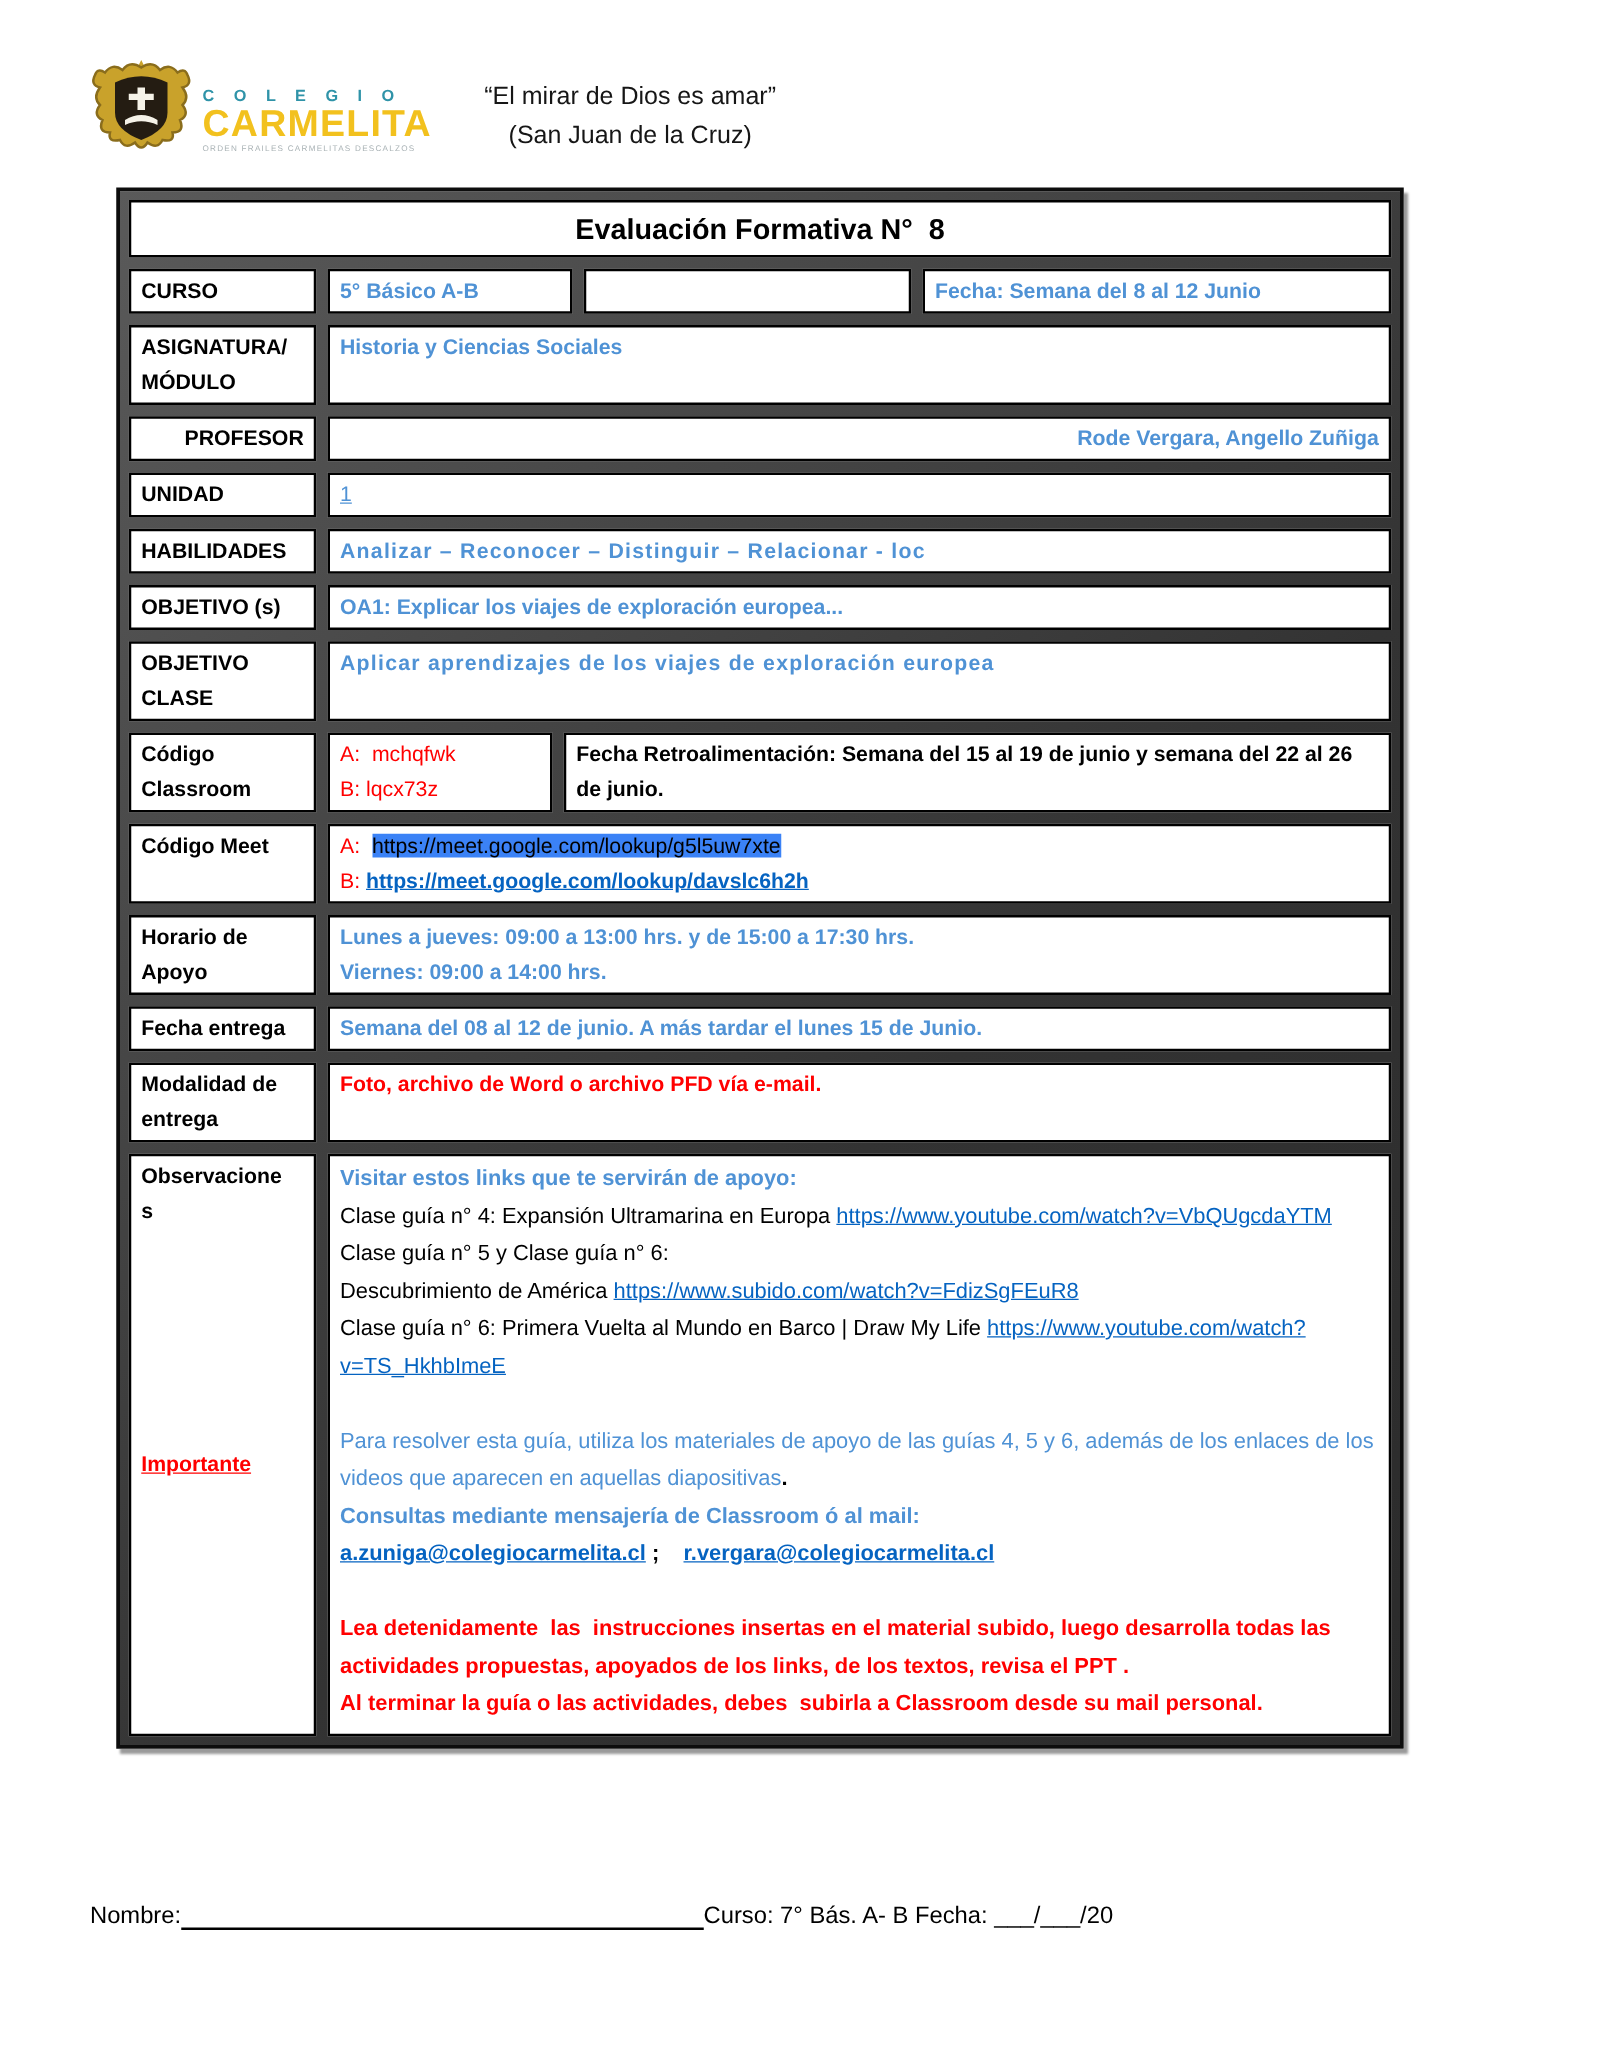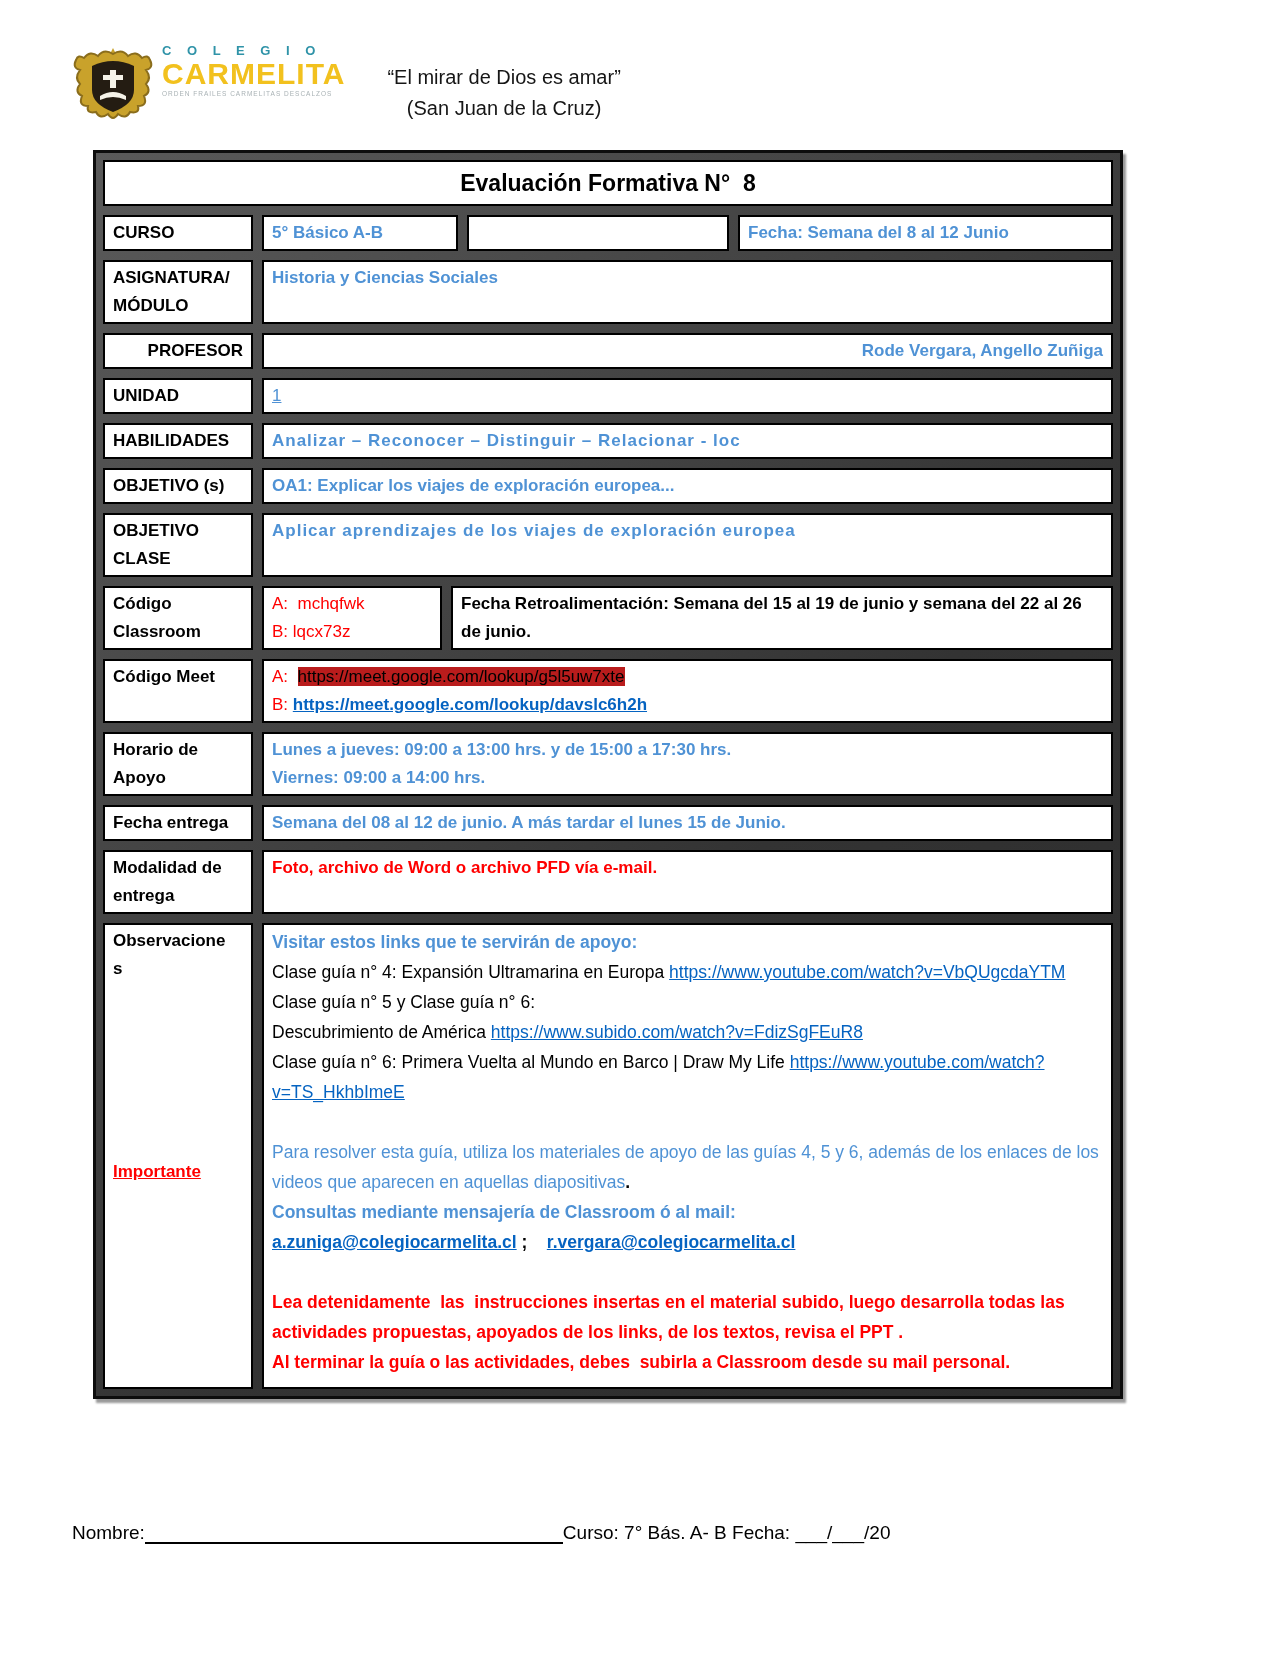--- a/index.html
+++ b/index.html
@@ -1,21 +1,21 @@
 <!DOCTYPE html>
 <html><head>
 <meta charset="utf-8">
 <style>
   * { margin:0; padding:0; box-sizing:border-box; }
   body { background:#ffffff; font-family:"Liberation Sans", sans-serif; }
   .page { position:relative; width:1280px; height:1656px; background:#ffffff; overflow:hidden; }
 
   
   .header { position:absolute; top:44px; left:70px; display:flex; align-items:flex-start; gap:42px; }
-  .logo { display:flex; align-items:flex-start; gap:6px; }
+  .logo { display:flex; align-items:flex-end; gap:6px; }
   .logo-text { display:flex; flex-direction:column; line-height:1.05; }
   .logo-line1 { color:#2f93a8; font-weight:bold; font-size:13px; letter-spacing:6px; }
   .logo-line2 { color:#f2c11e; font-weight:bold; font-size:30px; letter-spacing:1px; }
   .logo-line3 { color:#a9b2b5; font-size:6.5px; letter-spacing:1px; margin-top:2px; }
   .quote { text-align:center; font-size:20px; color:#161616; line-height:1.55; padding-top:18px; }
 
   
   .tbl { position:absolute; top:150px; left:93px; width:1030px;
          background:linear-gradient(135deg,#5a5a5a 0%,#333333 60%,#2b2b2b 100%);
          border:3px solid #0d0d0d; padding:7px; box-shadow:3px 4px 2px #9a9a9a; }
@@ -57,21 +57,21 @@
 
   
   .s-blue { color:#4f92d5; }
   .s-blue-b { color:#4f92d5; font-weight:bold; }
   .s-black { color:#000; }
   .s-black-b { color:#000; font-weight:bold; }
   .s-red { color:#ff0000; }
   .s-red-b { color:#ff0000; font-weight:bold; }
   .s-link { color:#0563c1; text-decoration:underline; }
   .s-link-b { color:#0563c1; text-decoration:underline; font-weight:bold; }
-  .s-mark { color:#000; background:#b91c1c; }
+  .s-mark { color:#000; background:#3b82f6; }
   .rich { white-space:pre-wrap; }
 
   
   .footer { position:absolute; top:1522px; left:72px; width:1140px; display:flex; align-items:flex-end; font-size:19px; color:#000; }
   .sign-line { display:inline-block; width:418px; border-bottom:2px solid #000; height:20px; }
 </style>
 </head>
 <body>
 <div class="page">
 

